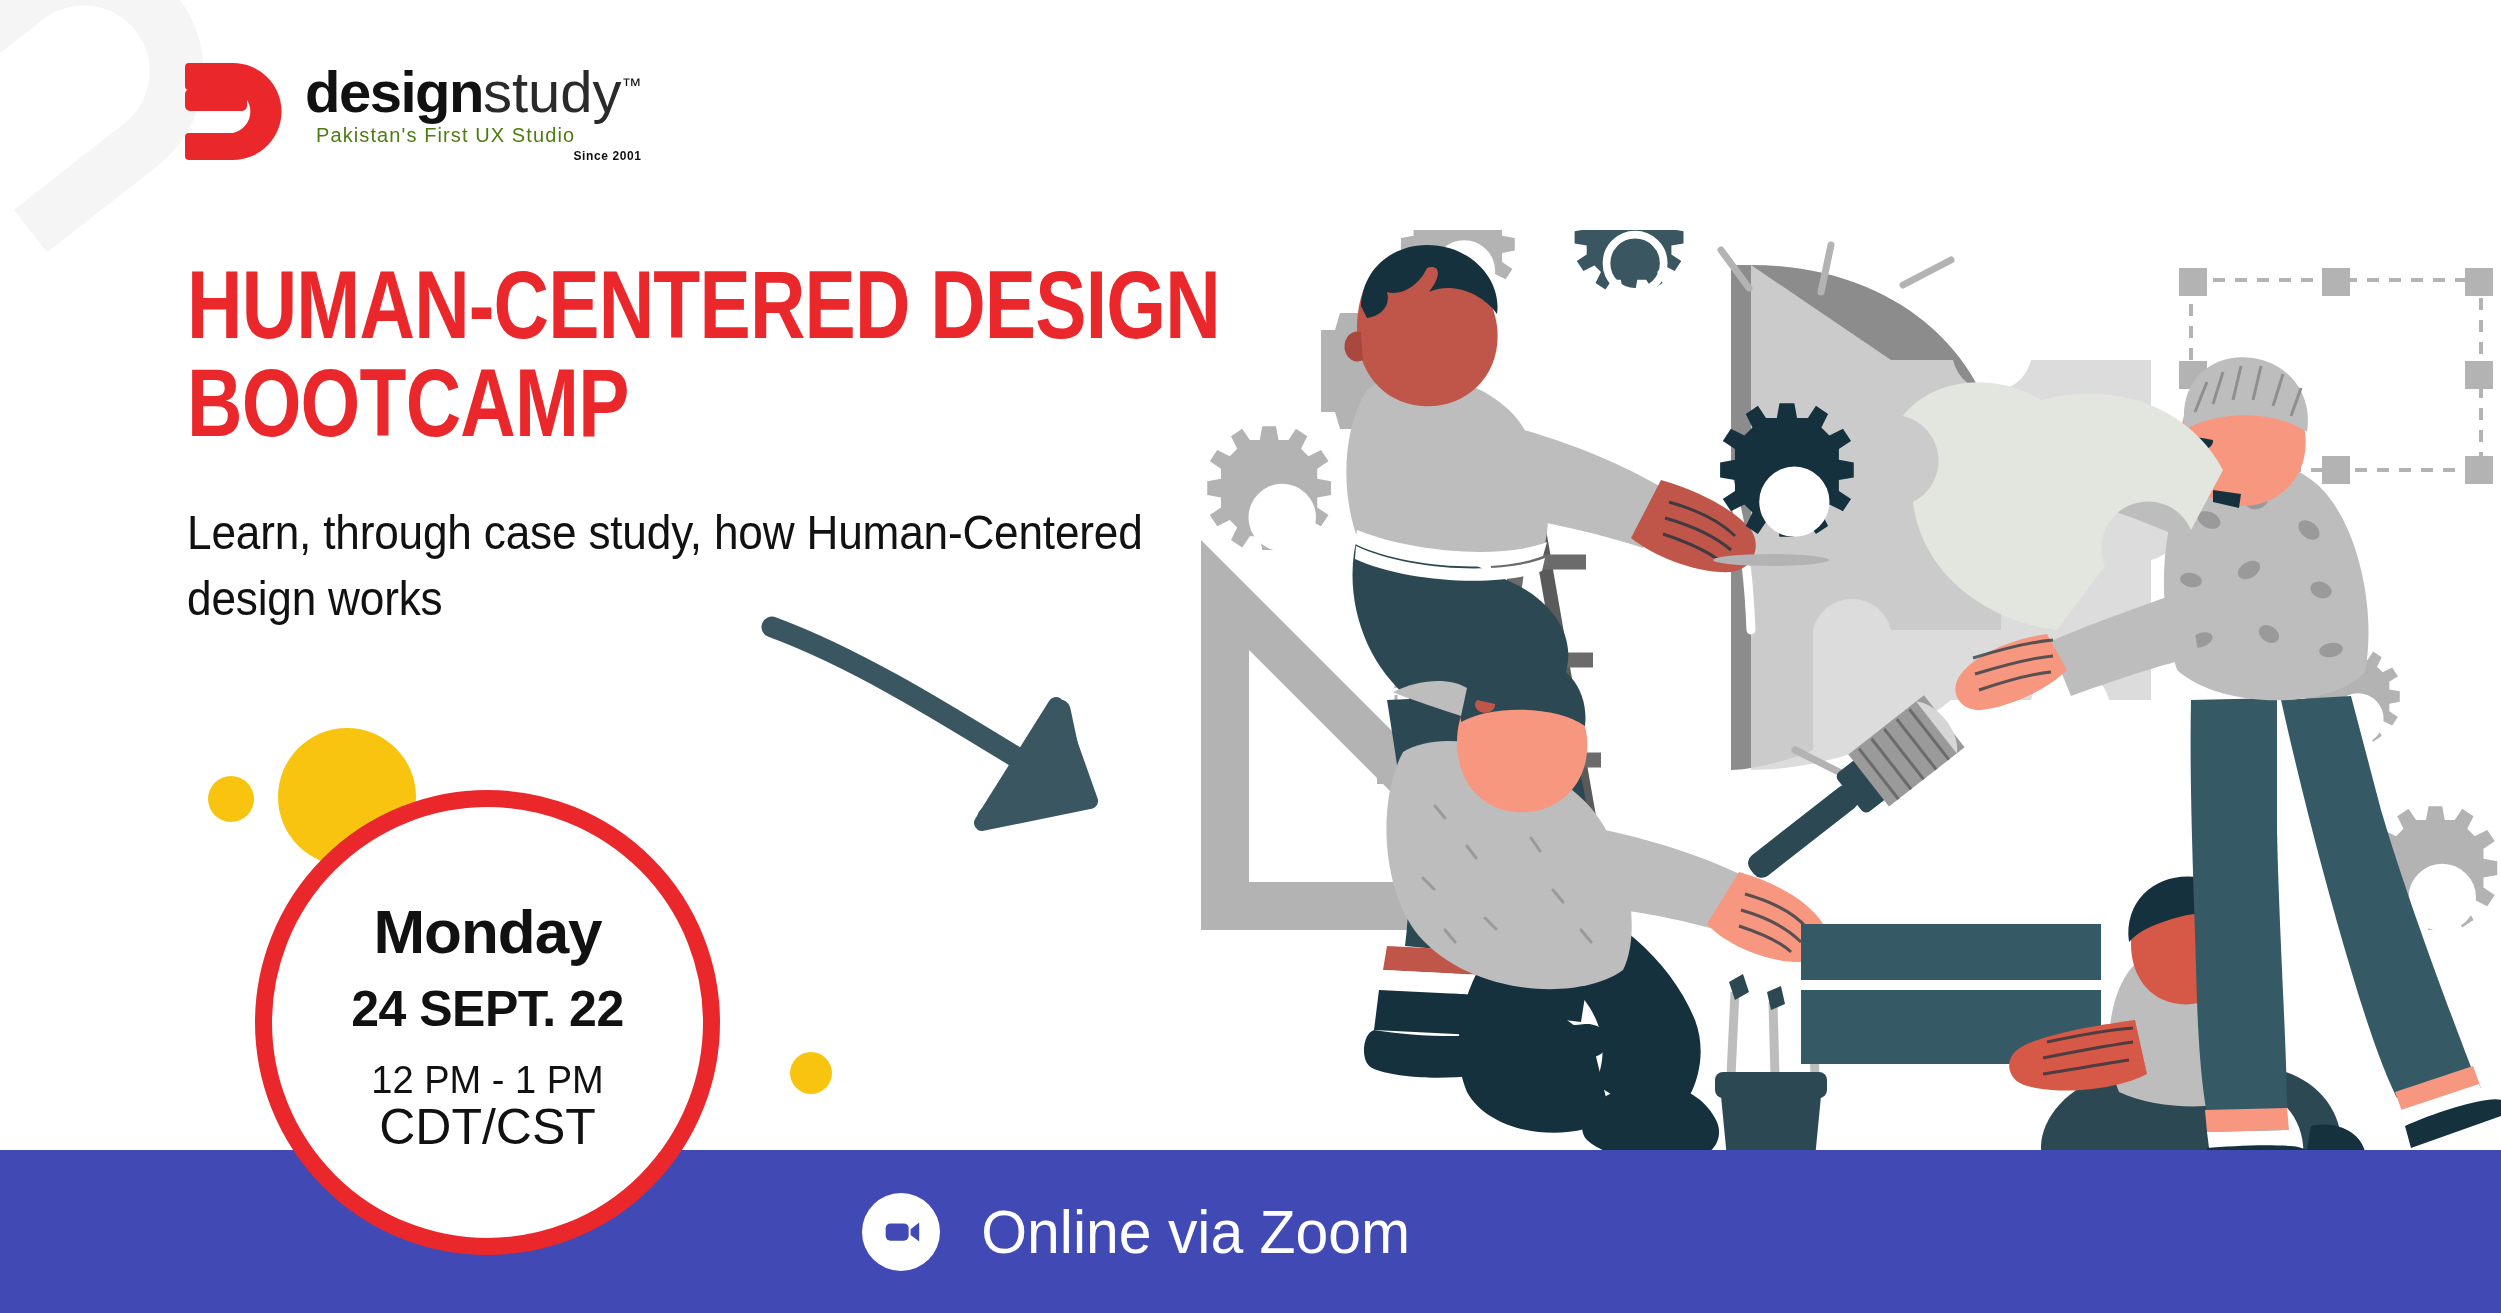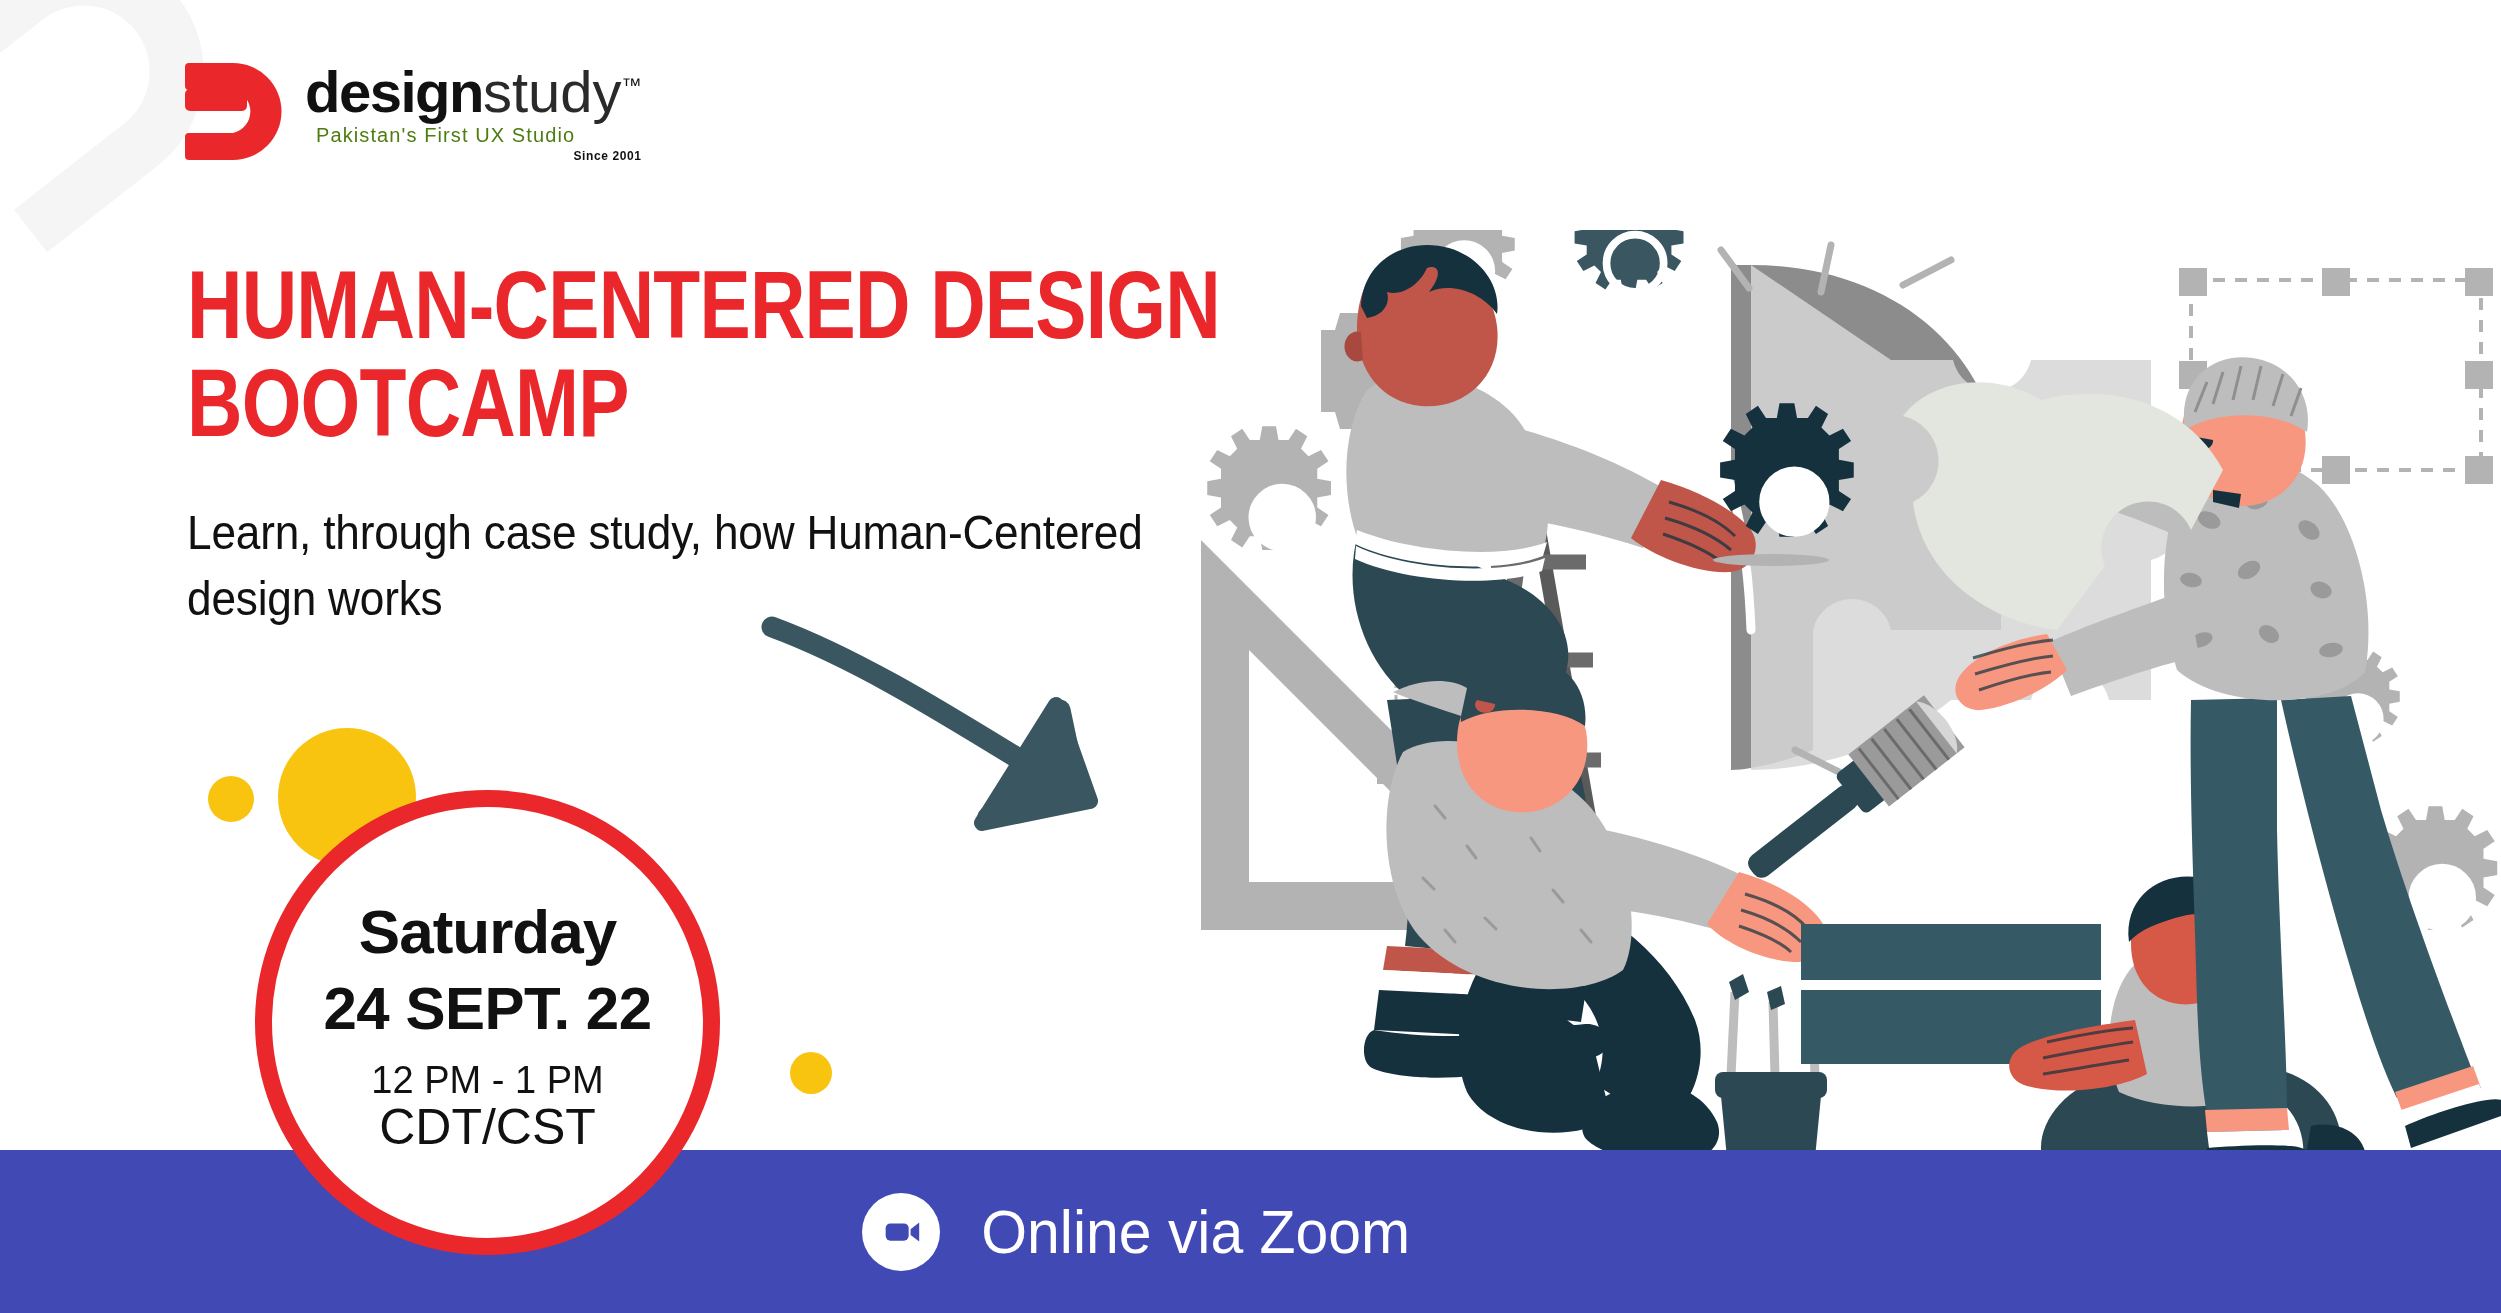--- a/index.html
+++ b/index.html
@@ -69,21 +69,21 @@
     width:465px; height:465px;
     border-radius:50%;
     background:#ffffff;
     border:17px solid #EA282C;
     display:flex; flex-direction:column;
     align-items:center; justify-content:center;
     text-align:center;
     z-index:6;
   }
   .date-day { font-size:62px; font-weight:700; color:#111; letter-spacing:-1px; line-height:72px; }
-  .date-full { font-size:60px; font-weight:700; color:#111; letter-spacing:-0.5px; line-height:82px; }
+  .date-full { font-size:50px; font-weight:700; color:#111; letter-spacing:-0.5px; line-height:82px; }
   .date-time { font-size:38px; font-weight:400; color:#111; line-height:48px; margin-top:6px; }
   .date-tz { font-size:50px; font-weight:400; color:#111; line-height:46px; }
 
   
   .arrow { position:absolute; left:760px; top:605px; width:430px; height:250px; }
 
   
   .footer-bar {
     position:absolute; left:0; bottom:0;
     width:2501px; height:163px;
@@ -506,21 +506,21 @@
              a 46 46 0 0 0 -86 36
              L 866 400
              C 790 390, 730 340, 722 272
              a 46 46 0 0 0 -10 -86
              C 740 150, 800 140, 850 170 Z" fill="#e3e6de"></path>
   </g>
 
 </svg>
 
 <div class="date-circle">
-  <div class="date-day">Saturday</div>
+  <div class="date-day">Monday</div>
   <div class="date-full">24 SEPT. 22</div>
   <div class="date-time">12 PM - 1 PM</div>
   <div class="date-tz">CDT/CST</div>
 </div>
 
 <div class="footer-bar"></div>
 <div class="footer-inner">
   <div class="zoom-icon">
     <svg viewBox="0 0 48 48" width="46" height="46">
       <rect x="8" y="15" width="24" height="18" rx="5" fill="#4049B4"></rect>

